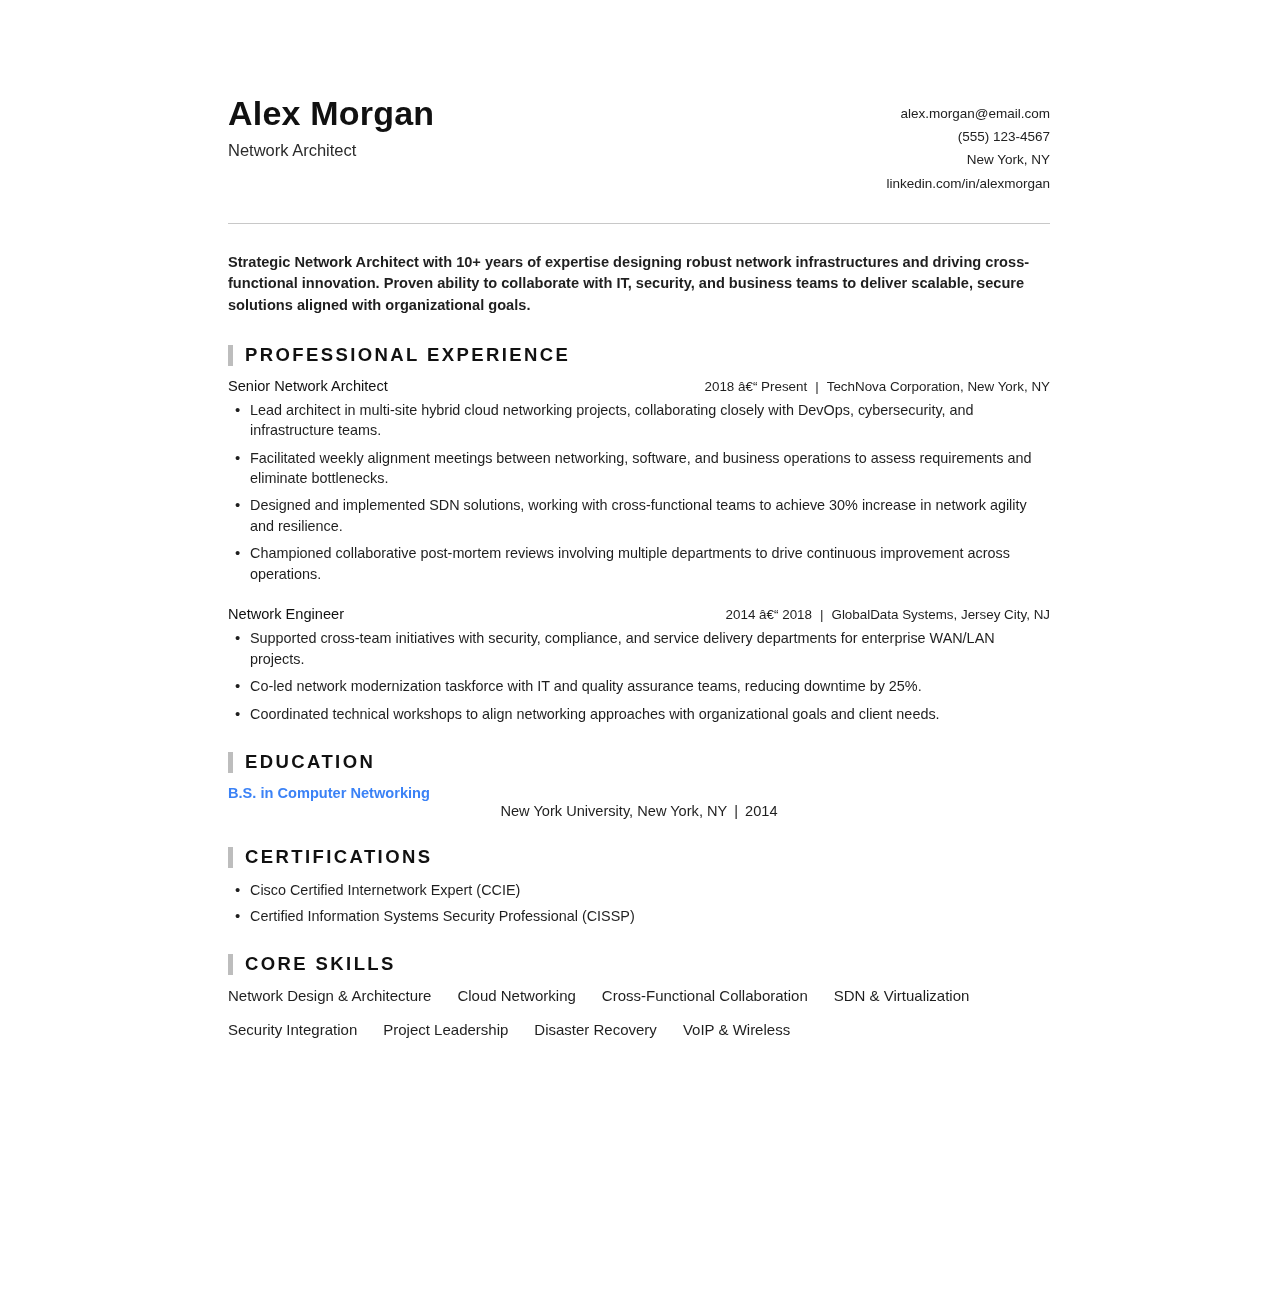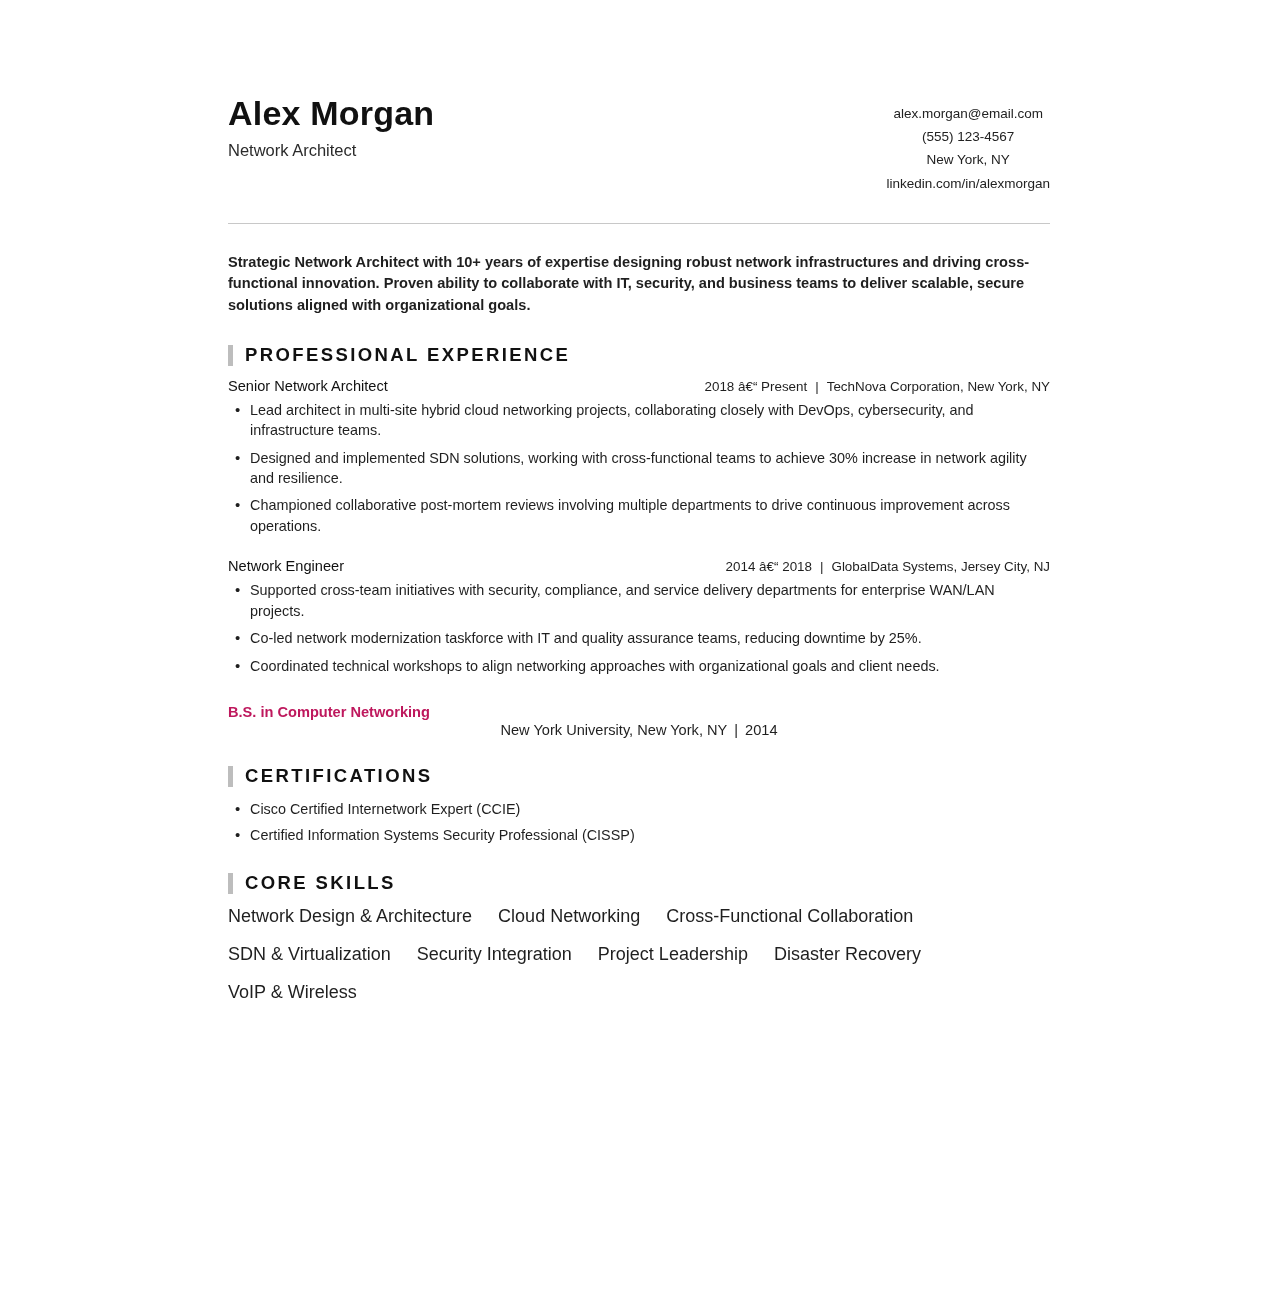--- a/index.html
+++ b/index.html
@@ -47,21 +47,20 @@
   }
   .header-right {
     text-align: right;
     font-size: 13.5px;
     color: #222222;
     line-height: 1.72;
     padding-top: 14px;
   }
   .header-right div {
     white-space: nowrap;
-    text-align: center;
   }
   .header-rule {
     border-bottom: 1px solid #c8c8c8;
     margin-top: 28px;
   }
 
   
   .section {
     margin-top: 28px;
   }
@@ -141,21 +140,21 @@
     left: 7px;
     top: -1px;
     font-size: 15px;
     color: #1f1f1f;
   }
 
   
   .edu-degree {
     font-size: 14.6px;
     font-weight: bold;
-    color: #be185d;
+    color: #3b82f6;
     margin-top: 2px;
   }
   .edu-line {
     font-size: 14.6px;
     color: #1f1f1f;
     margin-top: 2px;
     text-align: center;
   }
   .edu-line .sep {
     padding: 0 7px;
@@ -164,21 +163,21 @@
   
   .skills {
     display: flex;
     flex-wrap: wrap;
     column-gap: 26px;
     row-gap: 17px;
     margin-top: 4px;
     max-width: 790px;
   }
   .skill {
-    font-size: 18px;
+    font-size: 15px;
     color: #1f1f1f;
     white-space: nowrap;
   }
 
   .section-certs ul.bullets {
     margin-top: 4px;
   }
   .section-certs ul.bullets li {
     margin-bottom: 5px;
   }
@@ -214,20 +213,21 @@
 
     <div class="job">
       <div class="job-row">
         <span class="job-title">Senior Network Architect</span>
         <span class="job-meta">
           <span>2018 â€“ Present</span><span class="sep">|</span><span>TechNova Corporation, New York, NY</span>
         </span>
       </div>
       <ul class="bullets">
         <li>Lead architect in multi-site hybrid cloud networking projects, collaborating closely with DevOps, cybersecurity, and infrastructure teams.</li>
+        <li>Facilitated weekly alignment meetings between networking, software, and business operations to assess requirements and eliminate bottlenecks.</li>
         <li>Designed and implemented SDN solutions, working with cross-functional teams to achieve 30% increase in network agility and resilience.</li>
         <li>Championed collaborative post-mortem reviews involving multiple departments to drive continuous improvement across operations.</li>
       </ul>
     </div>
 
     <div class="job">
       <div class="job-row">
         <span class="job-title">Network Engineer</span>
         <span class="job-meta">
           <span>2014 â€“ 2018</span><span class="sep">|</span><span>GlobalData Systems, Jersey City, NJ</span>
@@ -235,20 +235,24 @@
       </div>
       <ul class="bullets">
         <li>Supported cross-team initiatives with security, compliance, and service delivery departments for enterprise WAN/LAN projects.</li>
         <li>Co-led network modernization taskforce with IT and quality assurance teams, reducing downtime by 25%.</li>
         <li>Coordinated technical workshops to align networking approaches with organizational goals and client needs.</li>
       </ul>
     </div>
   </div>
 
   <div class="section">
+    <div class="section-heading">
+      <span class="section-bar"></span>
+      <span class="section-title">EDUCATION</span>
+    </div>
     <div class="edu-degree">B.S. in Computer Networking</div>
     <div class="edu-line">
       <span>New York University, New York, NY</span><span class="sep">|</span><span>2014</span>
     </div>
   </div>
 
   <div class="section section-certs">
     <div class="section-heading">
       <span class="section-bar"></span>
       <span class="section-title">CERTIFICATIONS</span>

